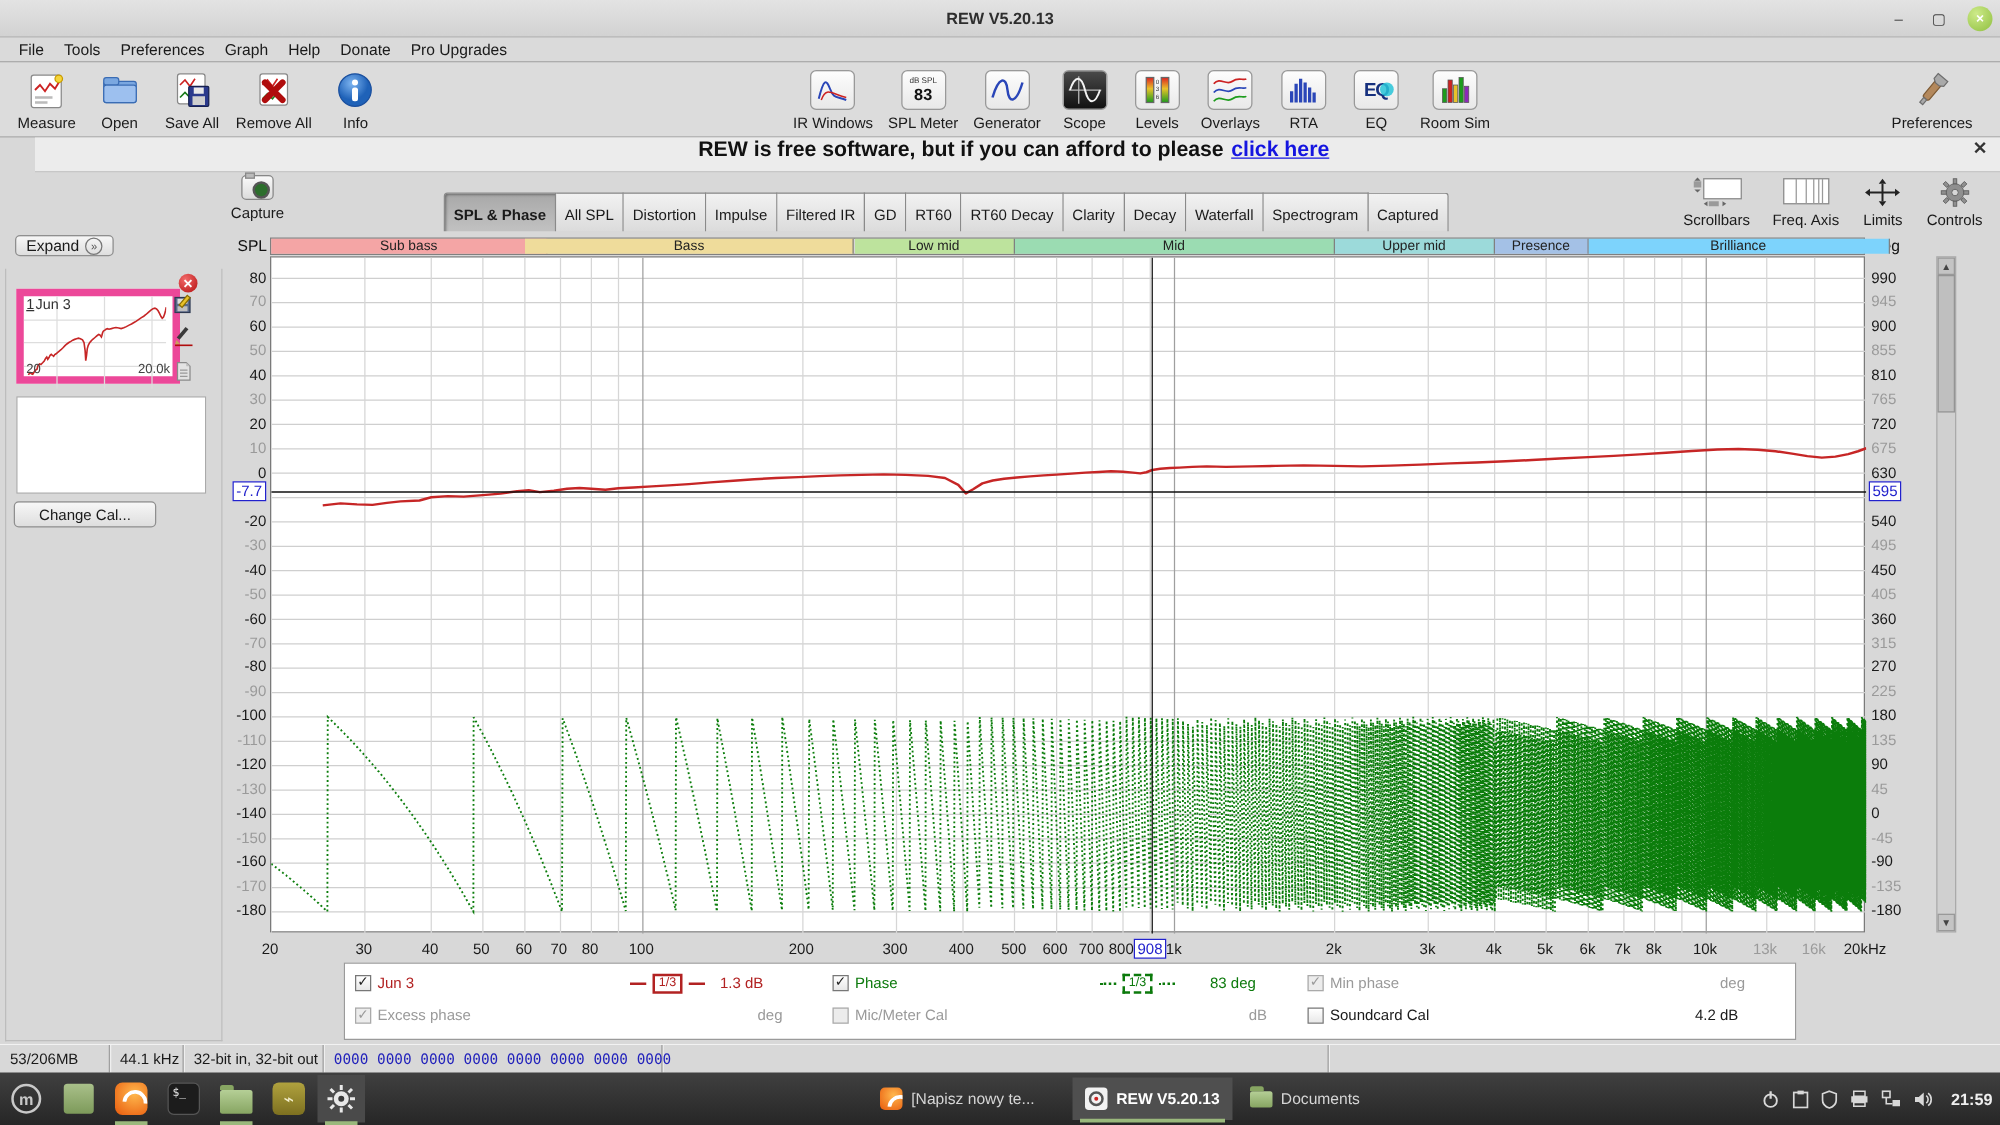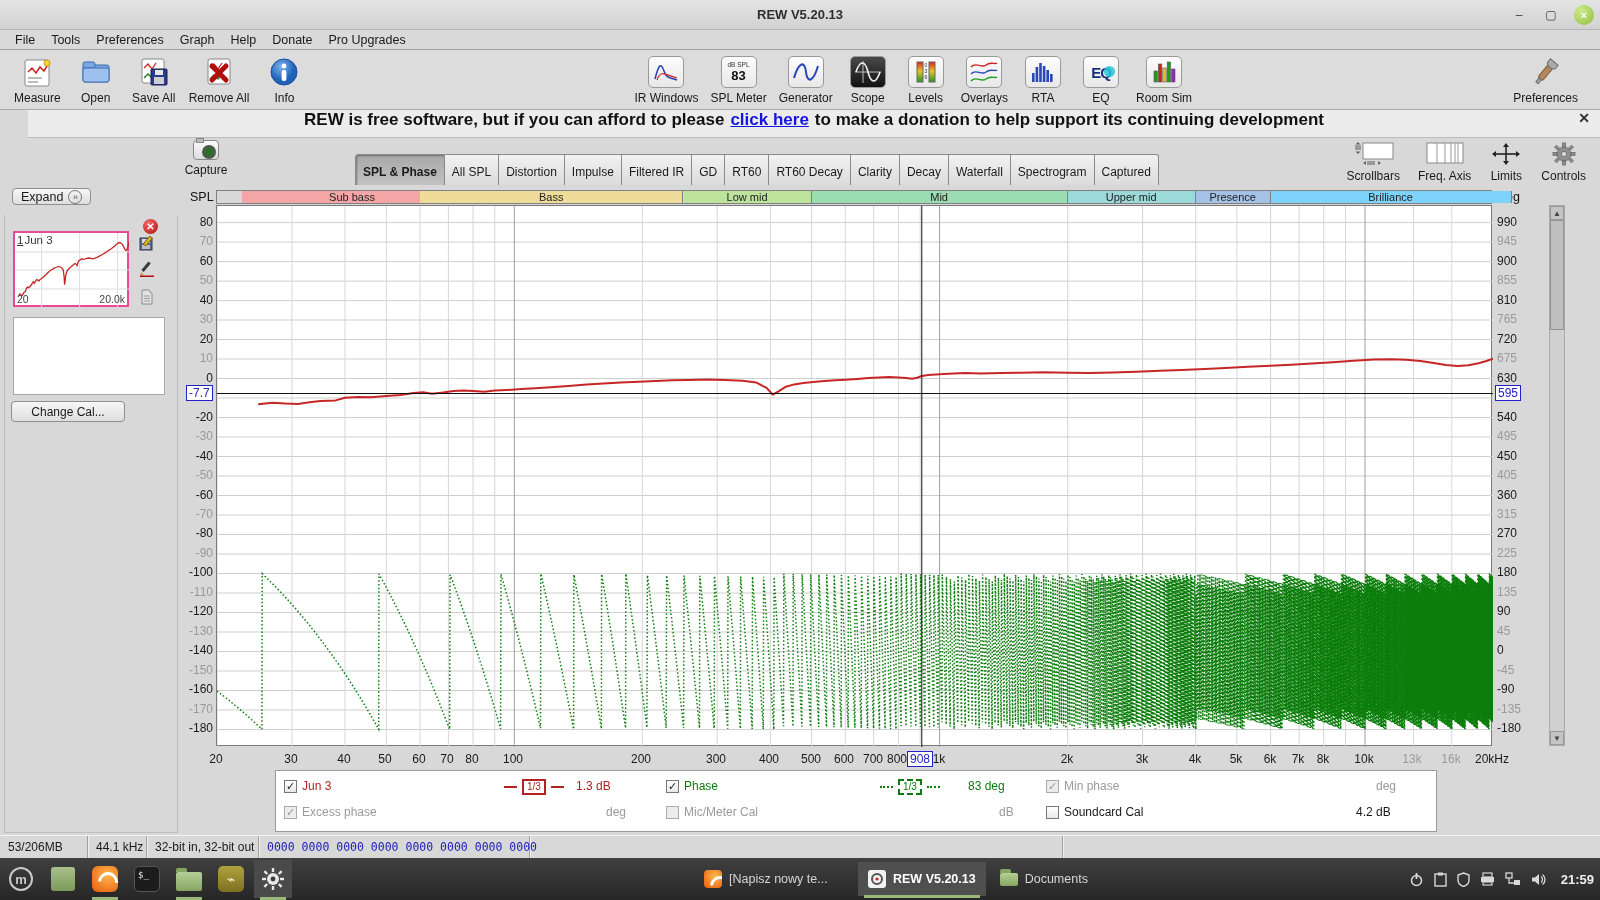--- a/index.html
+++ b/index.html
@@ -56,21 +56,21 @@
   .gtool .lb { font-size:12px; margin-top:2px; white-space:nowrap; }
 
   
   .workspace { position:relative; height:650px; background:#d8d8d8; }
 
   
   .expand-btn { position:absolute; left:12px; top:3px; height:17px; padding:0 8px; border:1px solid #8f8f8f; border-radius:4px; background:linear-gradient(#f7f7f7,#dedede); display:flex; align-items:center; gap:5px; font-size:12.5px; }
   .expand-btn .chev { width:14px; height:14px; border:1px solid #777; border-radius:50%; font-size:9px; display:flex; align-items:center; justify-content:center; color:#555; }
   .side-card { position:absolute; left:4px; top:-16px; width:174px; height:660px; border:1px solid #bdbdbd; border-top:none; }
   .close-red { position:absolute; left:141px; top:-25px; width:15px; height:15px; border-radius:50%; background:radial-gradient(circle at 35% 30%, #f26a6a, #b40f0f); color:#fff; font-size:10px; font-weight:bold; display:flex; align-items:center; justify-content:center; }
-  .thumb { position:absolute; left:13px; top:3px; width:116px; height:76px; background:#fff; border:2px solid #ec4899; }
+  .thumb { position:absolute; left:13px; top:3px; width:131px; height:76px; background:#fff; border:6px solid #ec4899; }
   .thumb .mname { position:absolute; left:2px; top:1px; font-size:11.5px; color:#333; z-index:2; }
   .thumb .mname u { margin-right:1px; }
   .thumb .fmin { position:absolute; left:2px; bottom:0; font-size:10.5px; color:#444; z-index:2;}
   .thumb .fmax { position:absolute; right:2px; bottom:0; font-size:10.5px; color:#444; z-index:2;}
   .side-ic { position:absolute; left:139px; width:16px; height:16px; }
   .notes-box { position:absolute; left:13px; top:86px; width:146px; height:76px; background:#fff; border:1px solid #aaa; }
   .changecal { position:absolute; left:11px; top:168px; width:114px; height:21px; border:1px solid #8f8f8f; border-radius:4px; background:linear-gradient(#f7f7f7,#dedede); font-size:12px; display:flex; align-items:center; justify-content:center; }
 
   
   .axis-name { position:absolute; top:5px; font-size:12.5px; color:#111; }
@@ -352,21 +352,20 @@
             </svg>
         </div>
         <div class="lb">Preferences</div>
       </div>
     </div>
   </div>
 
   <div class="banner">
     <span>REW is free software, but if you can afford to please</span>
     <a href="#">click here</a>
-    <span>to make a donation to help support its continuing development</span>
     <span class="bx">✕</span>
   </div>
 
   <div class="ghead">
     <div class="capture">
       <div class="cam"></div>
       <div class="lb">Capture</div>
     </div>
     <div class="tabs">
       <div class="tab active">SPL &amp; Phase</div>
@@ -503,21 +502,21 @@
           </svg>
       </div>
       <div class="notes-box" style="top:102px; left:8px; width:152px; height:78px;"></div>
       <div class="changecal" style="top:186px; left:6px;">Change Cal...</div>
     </div>
 
     <div class="axis-name" style="left:190px;">SPL</div>
     <div class="axis-name" style="left:1499px;">deg</div>
 
     <div id="bands">
-        <span style="left: 0px; width: 221px; background: rgb(244, 165, 165); margin-left: 25px;">Sub bass</span>
+        <span style="left: 0px; width: 221px; background: rgb(244, 165, 165);">Sub bass</span>
         <span style="left: 202.9px; width: 263.6px; background: rgb(239, 220, 155);">Bass</span>
         <span style="left: 466.6px; width: 128px; background: rgb(189, 227, 157);">Low mid</span>
         <span style="left: 594.6px; width: 256.1px; background: rgb(155, 220, 178);">Mid</span>
         <span style="left: 850.7px; width: 128px; background: rgb(156, 218, 218);">Upper mid</span>
         <span style="left: 978.7px; width: 74.9px; background: rgb(164, 193, 230);">Presence</span>
         <span style="left: 1053.6px; width: 241px; background: #7dd3fc;">Brilliance</span>
       </div>
 
     <div id="plotwrap">
       <svg id="plot" width="1276" height="541">

